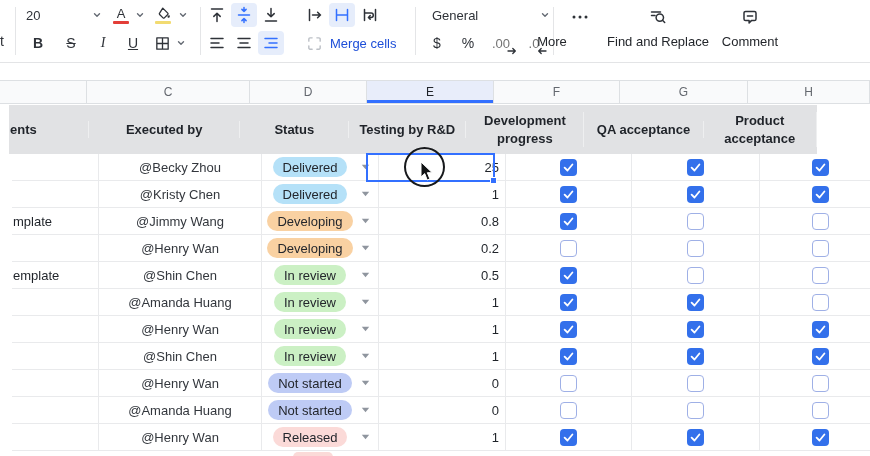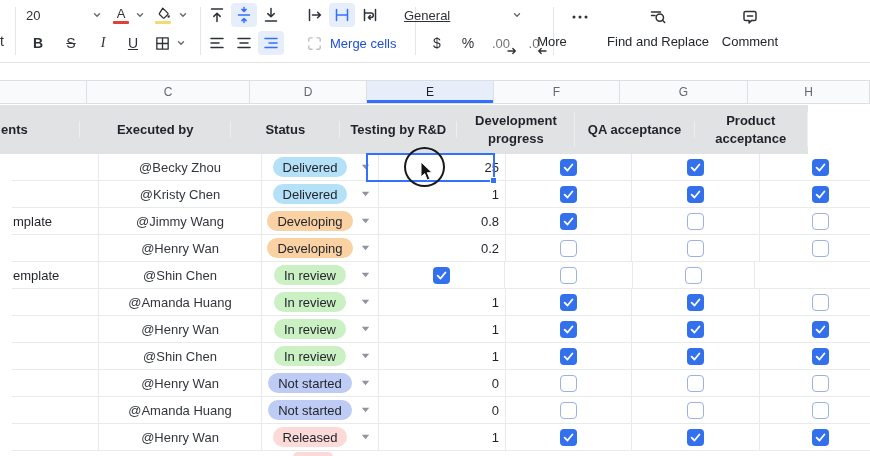--- a/index.html
+++ b/index.html
@@ -19,21 +19,21 @@
   .vlabel{position:absolute;font-size:13px;color:#23262B;white-space:nowrap;transform:translateX(-50%);top:34px;}
   .vicon{position:absolute;top:8px;transform:translateX(-50%);}
   .clipped-t{position:absolute;left:0px;top:33px;font-size:14px;color:#2E3238;}
   .decwrap{position:relative;font-size:13px;color:#737373;}
   .decwrap svg{position:absolute;right:-8px;bottom:-4px;}
   
   .c0{width:87px;}.c1{width:163px;}.c2{width:117px;}.c3{width:127px;}.c4{width:126px;}.c5{width:128px;}.c6{width:122px;}
   .col-letters{position:absolute;left:0;top:80px;width:870px;height:24px;display:flex;background:#F9FAFB;border-top:1px solid #DDE0E3;border-bottom:1px solid #DDE0E3;box-sizing:border-box;}
   .col-letter{border-right:1px solid #DDE0E3;box-sizing:border-box;display:flex;align-items:center;justify-content:center;font-size:12px;color:#64686F;height:100%;}
   .col-letter.sel{background:#E8EDFA;color:#1F2329;box-shadow:inset 0 -3px 0 #3370FF;}
-  .head-row{position:absolute;left:0;top:105px;width:808px;height:49px;display:flex;background:#E1E2E4;align-items:center;}
+  .head-row{position:absolute;left:9px;top:105px;width:808px;height:49px;display:flex;background:#E1E2E4;align-items:center;}
   .head-cell{border-right:1px solid #EEEFF0;box-sizing:border-box;display:flex;align-items:center;justify-content:center;text-align:center;font-weight:bold;font-size:13px;line-height:1.35;color:#1F2329;padding:0 8px;overflow:hidden;}
   .head-cell.clipped{justify-content:flex-start;padding:0 0 0 1px;}
   .rows{position:absolute;left:12px;top:154px;width:870px;}
   .row{display:flex;height:27px;border-bottom:1px solid #E9EAEC;box-sizing:border-box;background:#fff;}
   .cell{border-right:1px solid #E9EAEC;box-sizing:border-box;display:flex;align-items:center;justify-content:center;font-size:13px;color:#33373D;overflow:hidden;height:100%;}
   .cell.clipcell{justify-content:flex-start;padding-left:1px;color:#1F2329;}
   .cell.statuscell{position:relative;padding-right:20px;}
   .cell.progresscell{justify-content:flex-end;padding-right:6px;color:#1F2329;}
   .badge{border-radius:11px;padding:2.5px 10px;font-size:13px;color:#23262C;white-space:nowrap;}
   .dd-caret{position:absolute;right:8px;top:50%;margin-top:-3px;line-height:0;}
@@ -155,21 +155,21 @@
         <path d="M3 4.5h12M7 9h8M3 13.5h12" fill="none" stroke="#3370FF" stroke-width="1.5" stroke-linecap="round"></path>
       </svg>
   </div>
   <div class="tbtn disabled" style="left:306px;top:31px;width:110px;justify-content:flex-start;">
     <svg width="17" height="17" viewBox="0 0 18 18">
         <path d="M6.5 3H4.2A1.2 1.2 0 0 0 3 4.2v2.3M11.5 3h2.3A1.2 1.2 0 0 1 15 4.2v2.3M15 11.5v2.3a1.2 1.2 0 0 1-1.2 1.2h-2.3M6.5 15H4.2A1.2 1.2 0 0 1 3 13.8v-2.3" fill="none" stroke="#BCC0C6" stroke-width="1.5" stroke-linecap="round"></path>
       </svg>
     <span style="margin-left:7px;">Merge cells</span>
   </div>
 
-  <div class="tbtn" style="left:400px;top:3px;width:118px;justify-content:space-between;padding:0 4px;text-decoration:underline;">
+  <div class="tbtn" style="left:428px;top:3px;width:118px;justify-content:space-between;padding:0 4px;">
     <span>General</span>
     <svg width="10" height="10" viewBox="0 0 10 10">
         <path d="M2.5 3.8 5 6.3l2.5-2.5" fill="none" stroke="#646A73" stroke-width="1.4" stroke-linecap="round" stroke-linejoin="round"></path>
       </svg>
   </div>
   <div class="tbtn" style="left:426px;top:31px;width:22px;font-size:14px;">
       <span>$</span>
     </div>
   <div class="tbtn" style="left:456px;top:31px;width:24px;font-size:14px;">
       <span>%</span>
@@ -345,20 +345,21 @@
     </div>
     <div class="row">
       <div class="cell c0 clipcell">emplate</div>
       <div class="cell c1">@Shin Chen</div>
       <div class="cell c2 statuscell">
         <div class="badge" style="background: rgb(203, 240, 196);">In review</div>
         <div class="dd-caret"><svg width="9" height="6" viewBox="0 0 9 6">
             <path d="M0.8 0.8h7.4L4.5 5.3z" fill="#8F959E"></path>
           </svg></div>
       </div>
+      <div class="cell c3 progresscell">0.5</div>
       <div class="cell c4">
         <div class="cb on">
           <svg width="11" height="9" viewBox="0 0 11 9">
             <path d="M1.6 4.6l2.9 2.9 4.9-6" fill="none" stroke="#fff" stroke-width="1.8" stroke-linecap="round" stroke-linejoin="round"></path>
           </svg>
         </div>
       </div>
       <div class="cell c5">
         <div class="cb off"></div>
       </div>

